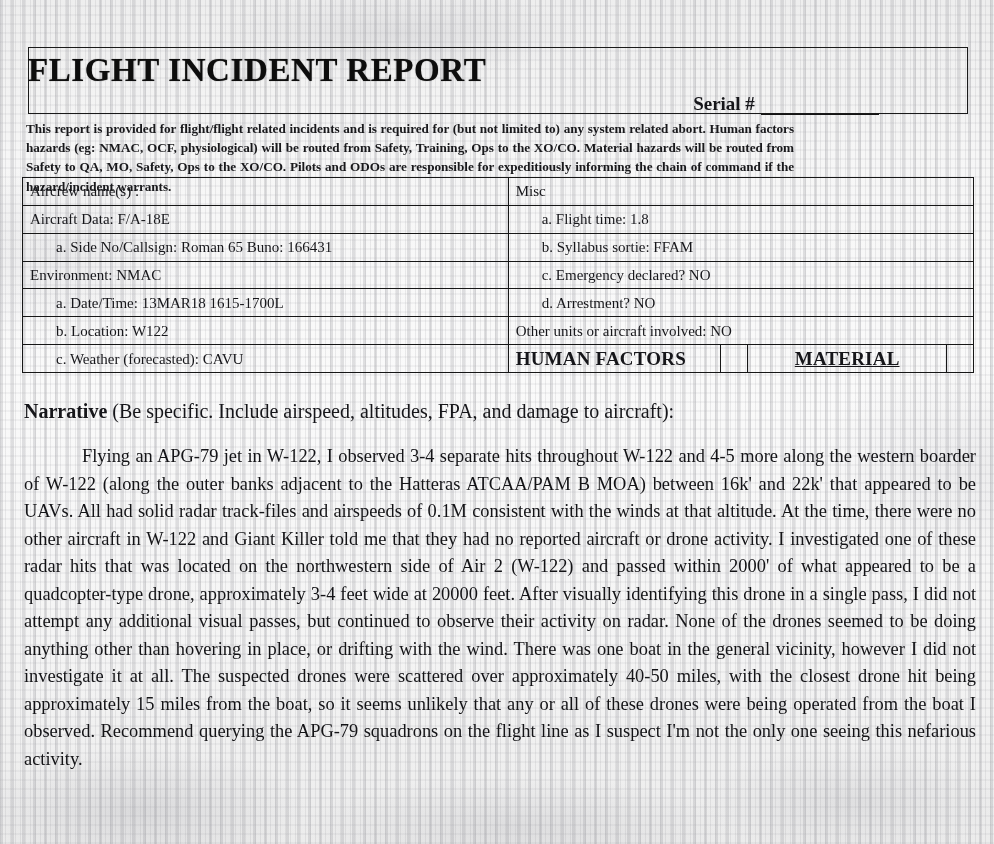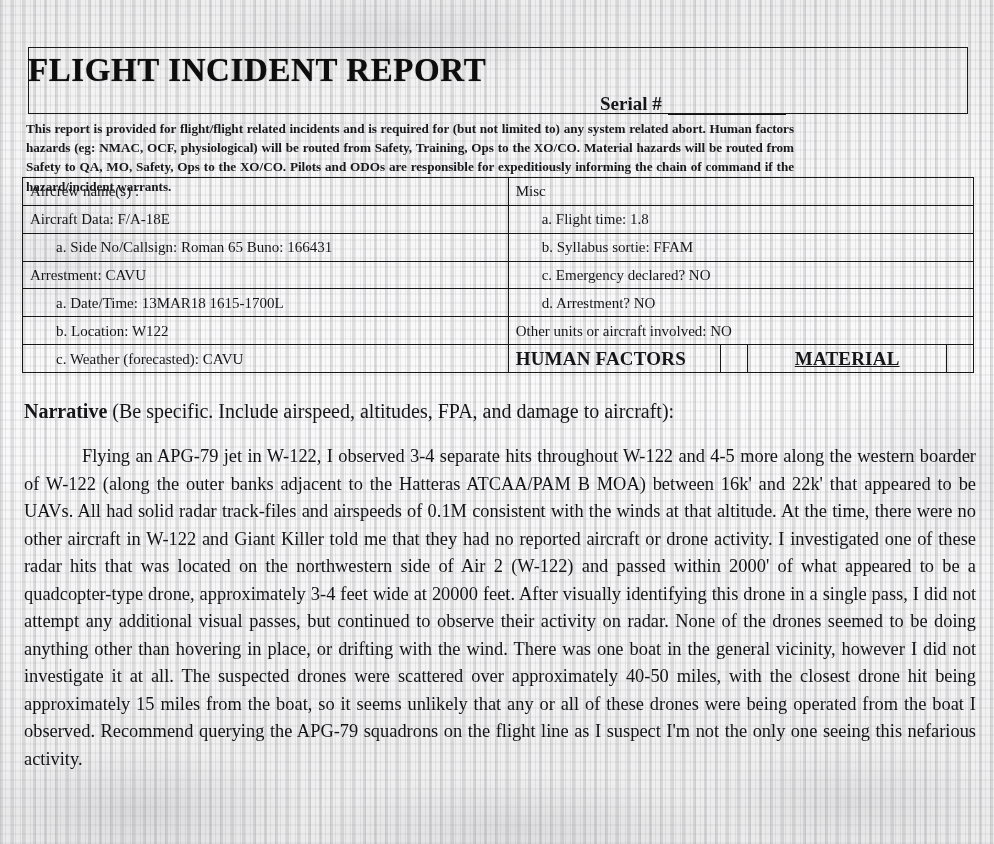--- a/index.html
+++ b/index.html
@@ -83,21 +83,21 @@
     color: #0d0d0d;
     text-shadow: 0 0 1px rgba(0,0,0,0.55);
   }
   .serial-row {
     position: absolute;
     left: 600px;
     top: 93px;
     width: 372px;
     display: flex;
     align-items: flex-end;
-    justify-content: flex-start;
+    justify-content: center;
     gap: 6px;
   }
   .serial-label {
     font-size: 19px;
     font-weight: 600;
     line-height: 22px;
     white-space: nowrap;
   }
   .serial-blank {
     display: block;
@@ -214,21 +214,21 @@
           </tr>
           <tr>
             <td colspan="3">Aircraft Data: F/A-18E</td>
             <td colspan="4" class="indent">a.  Flight time: 1.8</td>
           </tr>
           <tr>
             <td colspan="3" class="indent">a.  Side No/Callsign:   Roman 65     Buno:  166431</td>
             <td colspan="4" class="indent">b.  Syllabus sortie: FFAM</td>
           </tr>
           <tr>
-            <td colspan="3">Arrestment: CAVU</td>
+            <td colspan="3">Environment: NMAC</td>
             <td colspan="4" class="indent">c.  Emergency declared?  NO</td>
           </tr>
           <tr>
             <td colspan="3" class="indent">a.  Date/Time: 13MAR18 1615-1700L</td>
             <td colspan="4" class="indent">d.  Arrestment?  NO</td>
           </tr>
           <tr>
             <td colspan="3" class="indent">b.  Location: W122</td>
             <td colspan="4">Other units or aircraft involved:  NO</td>
           </tr>

